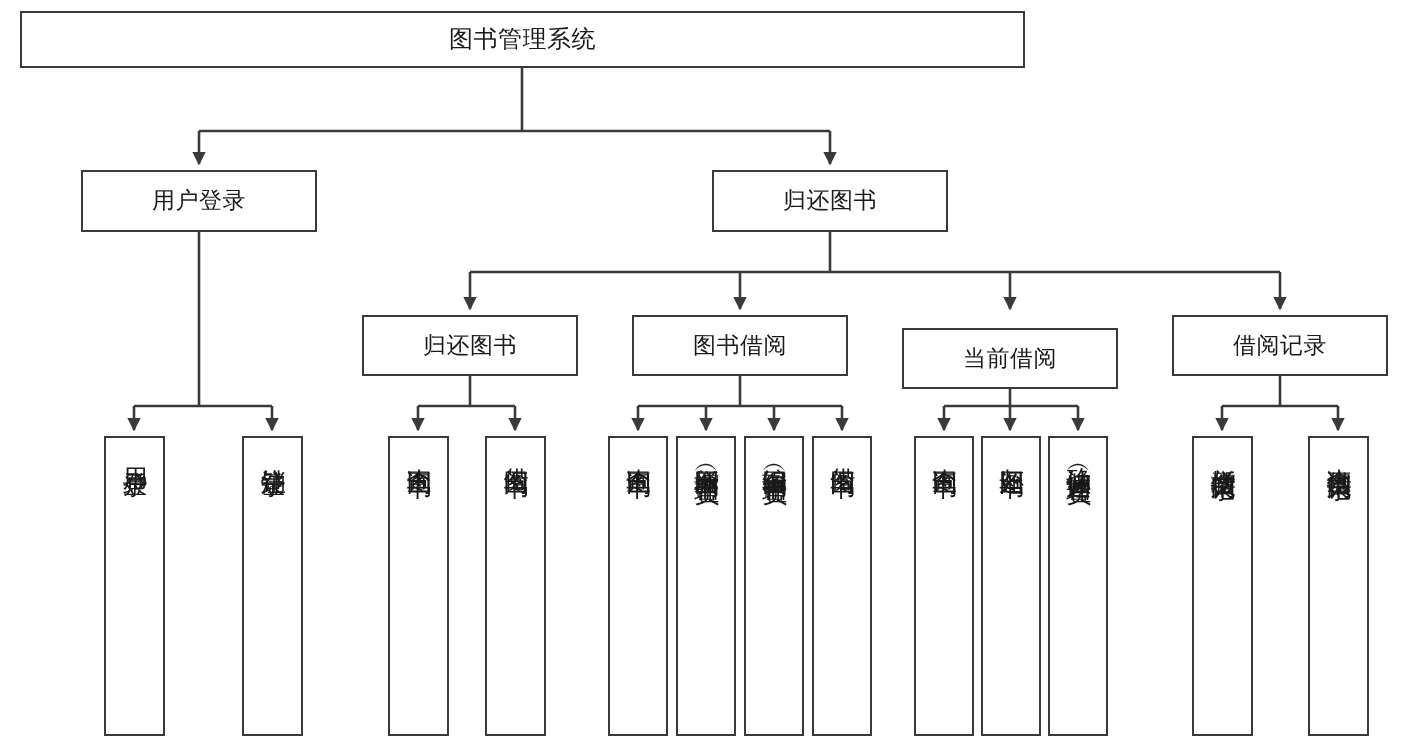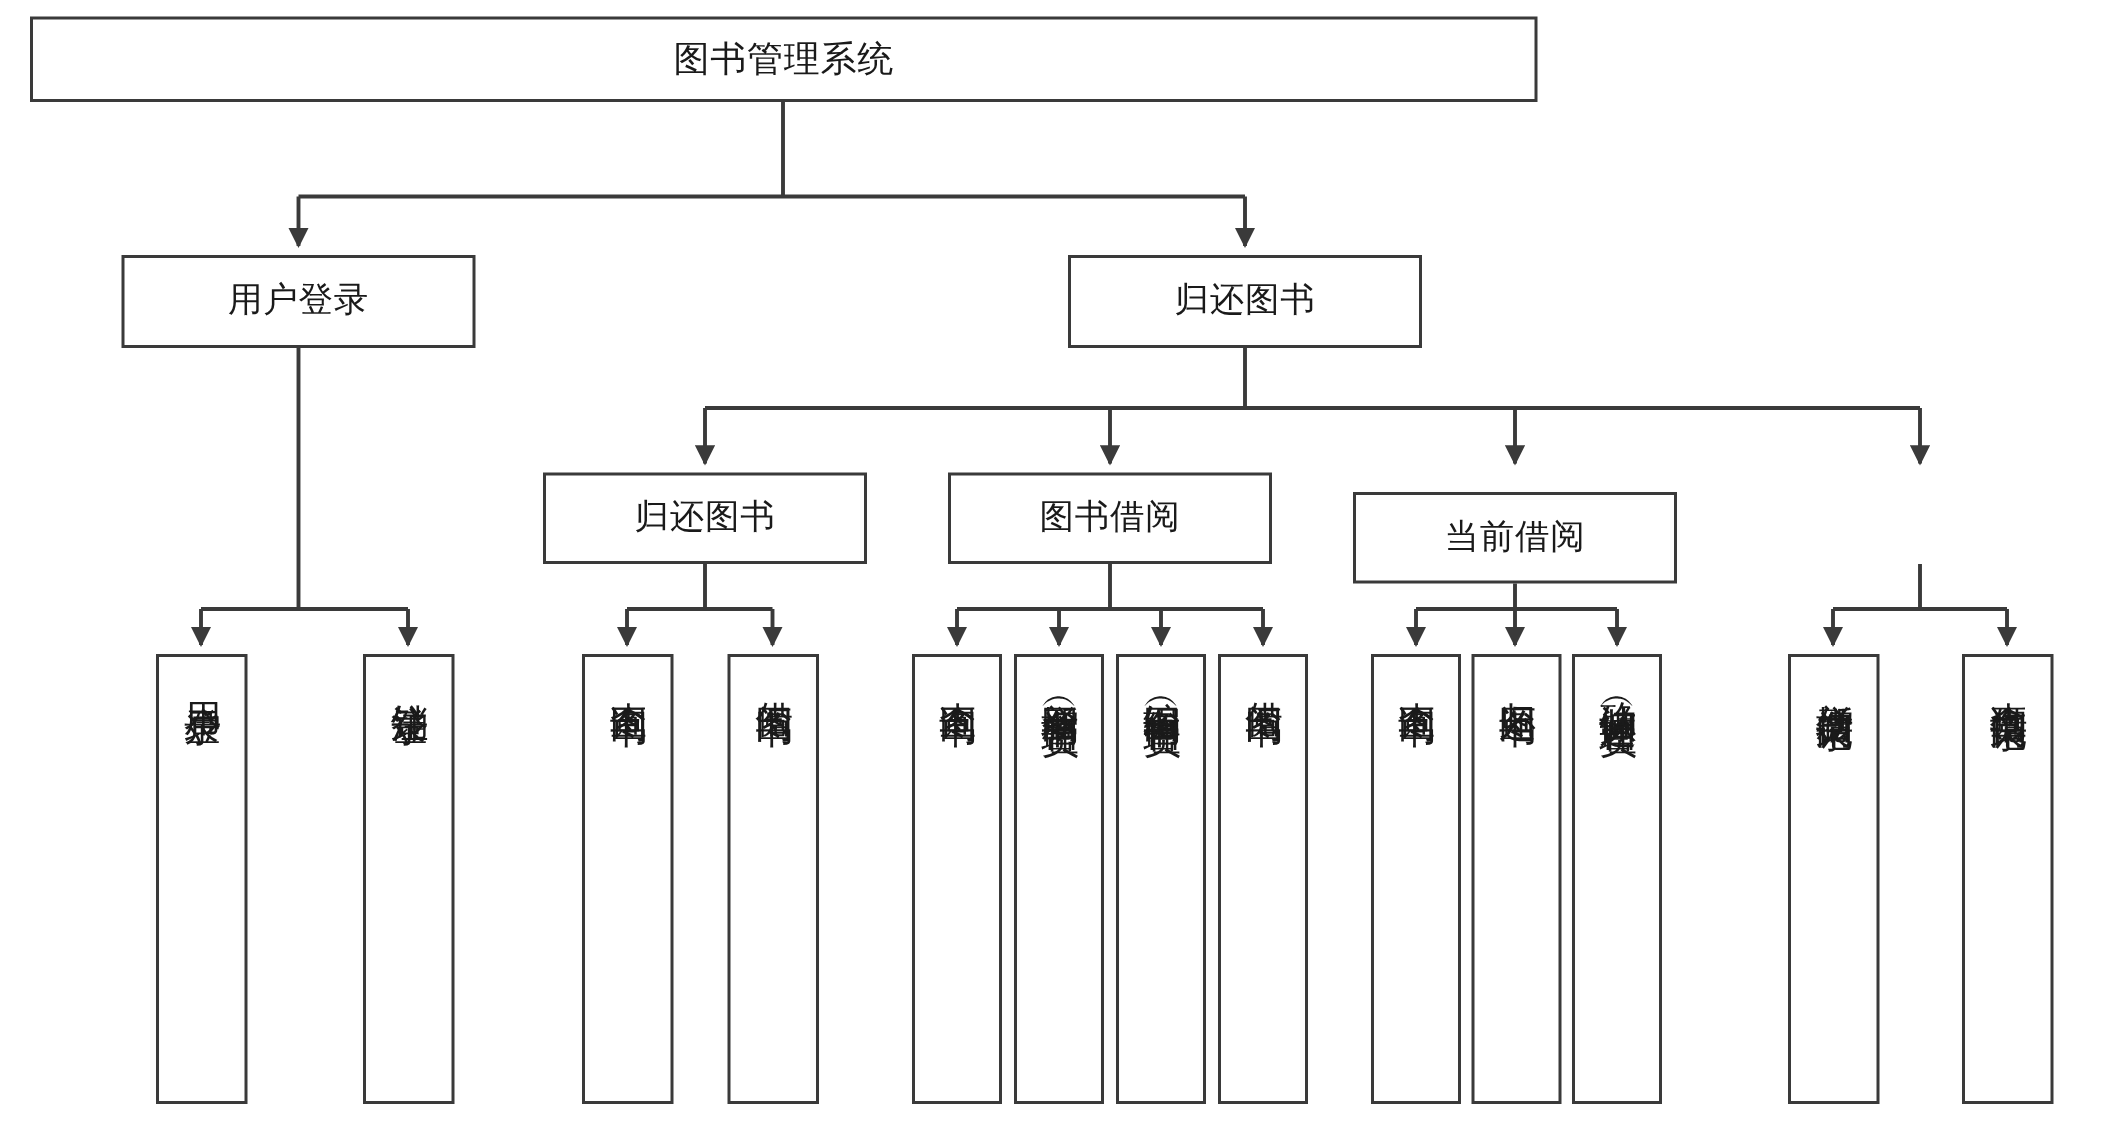--- a/index.html
+++ b/index.html
@@ -138,20 +138,23 @@
 
   <div class="node horiz" style="left:362px; top:315px; width:216px; height:61px;">
     <span class="label">归还图书</span>
   </div>
   <div class="node horiz" style="left:632px; top:315px; width:216px; height:61px;">
     <span class="label">图书借阅</span>
   </div>
   <div class="node horiz" style="left:902px; top:328px; width:216px; height:61px;">
     <span class="label">当前借阅</span>
   </div>
+  <div class="node horiz" style="left:1172px; top:315px; width:216px; height:61px;">
+    <span class="label">借阅记录</span>
+  </div>
 
   <div class="node vert" style="left:104px; top:436px; width:61px; height:300px;">
     <span class="label">用户登录</span>
   </div>
   <div class="node vert" style="left:242px; top:436px; width:61px; height:300px;">
     <span class="label">注销登录</span>
   </div>
 
   <div class="node vert" style="left:388px; top:436px; width:61px; height:300px;">
     <span class="label">查询图书</span>

